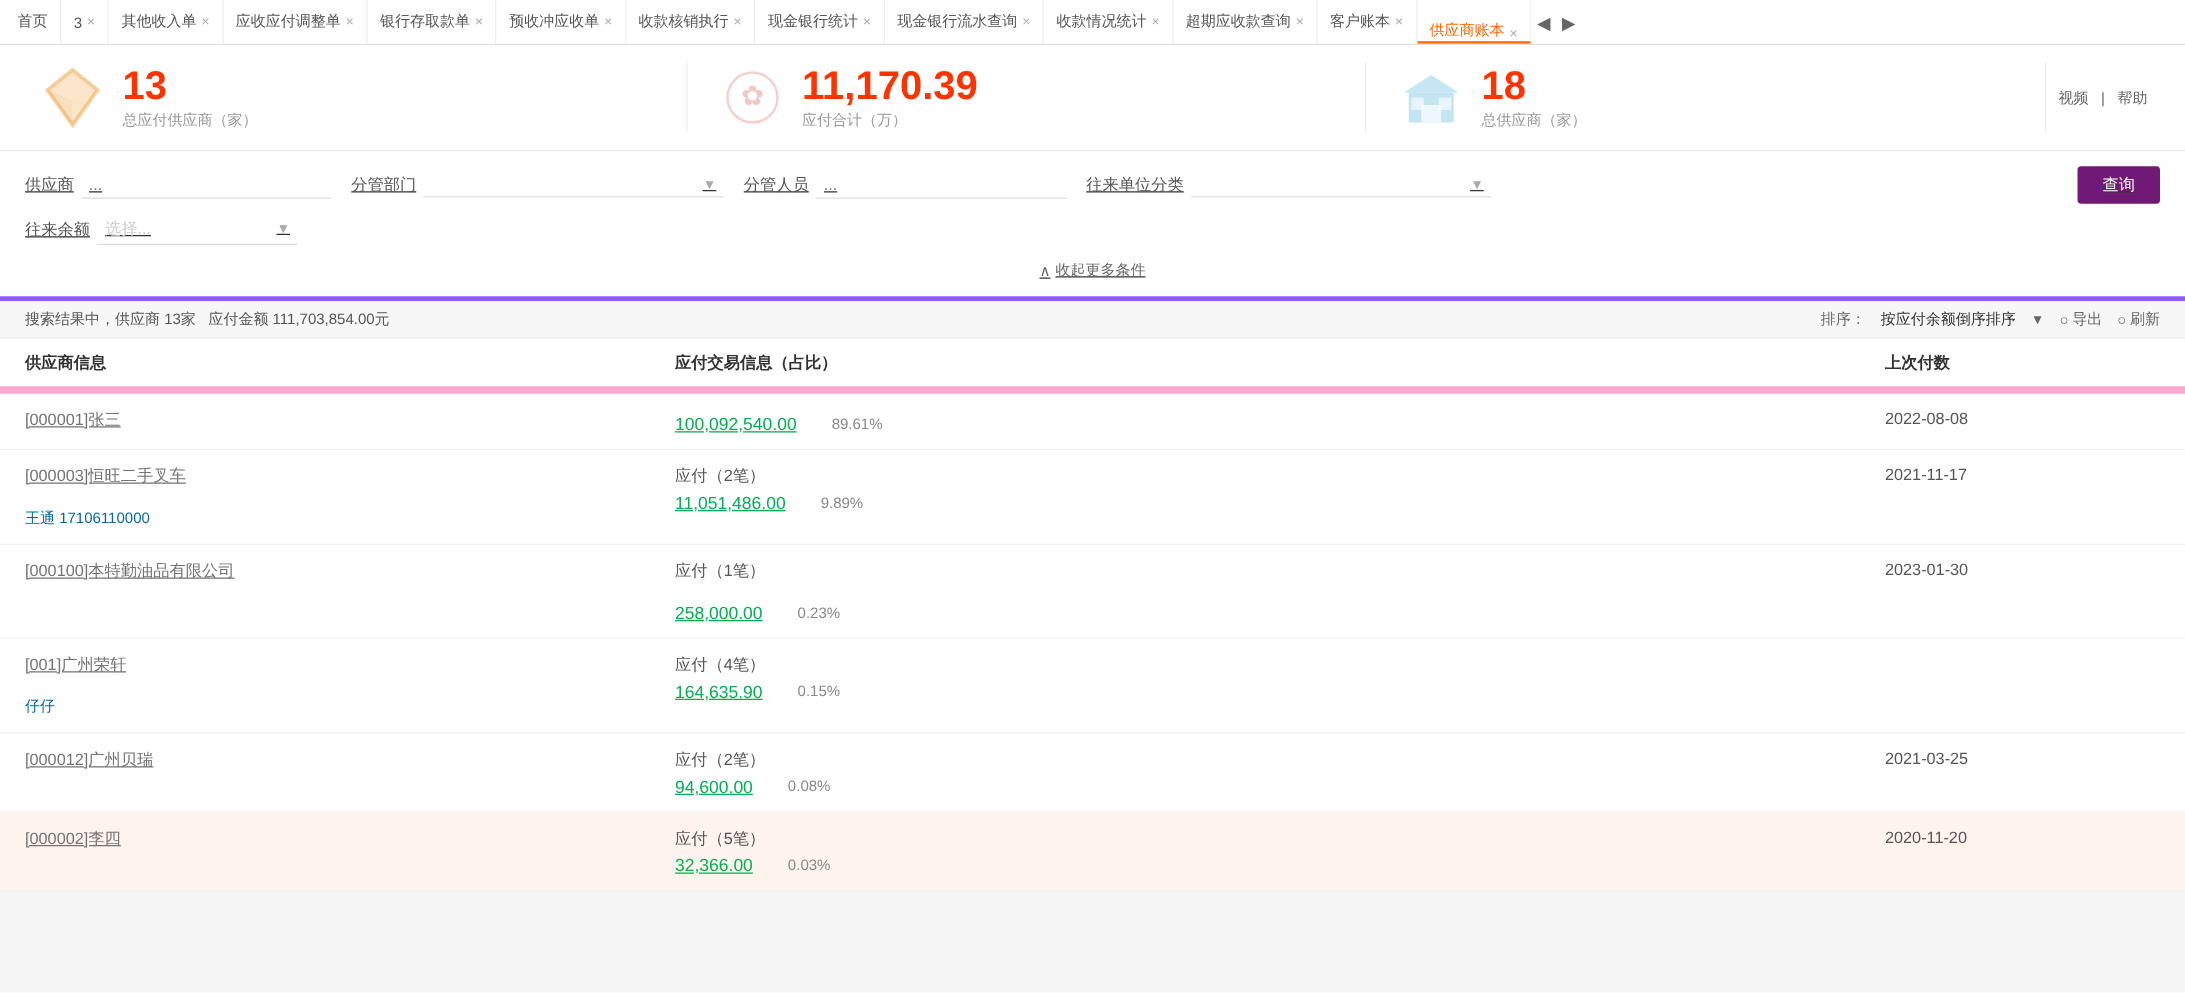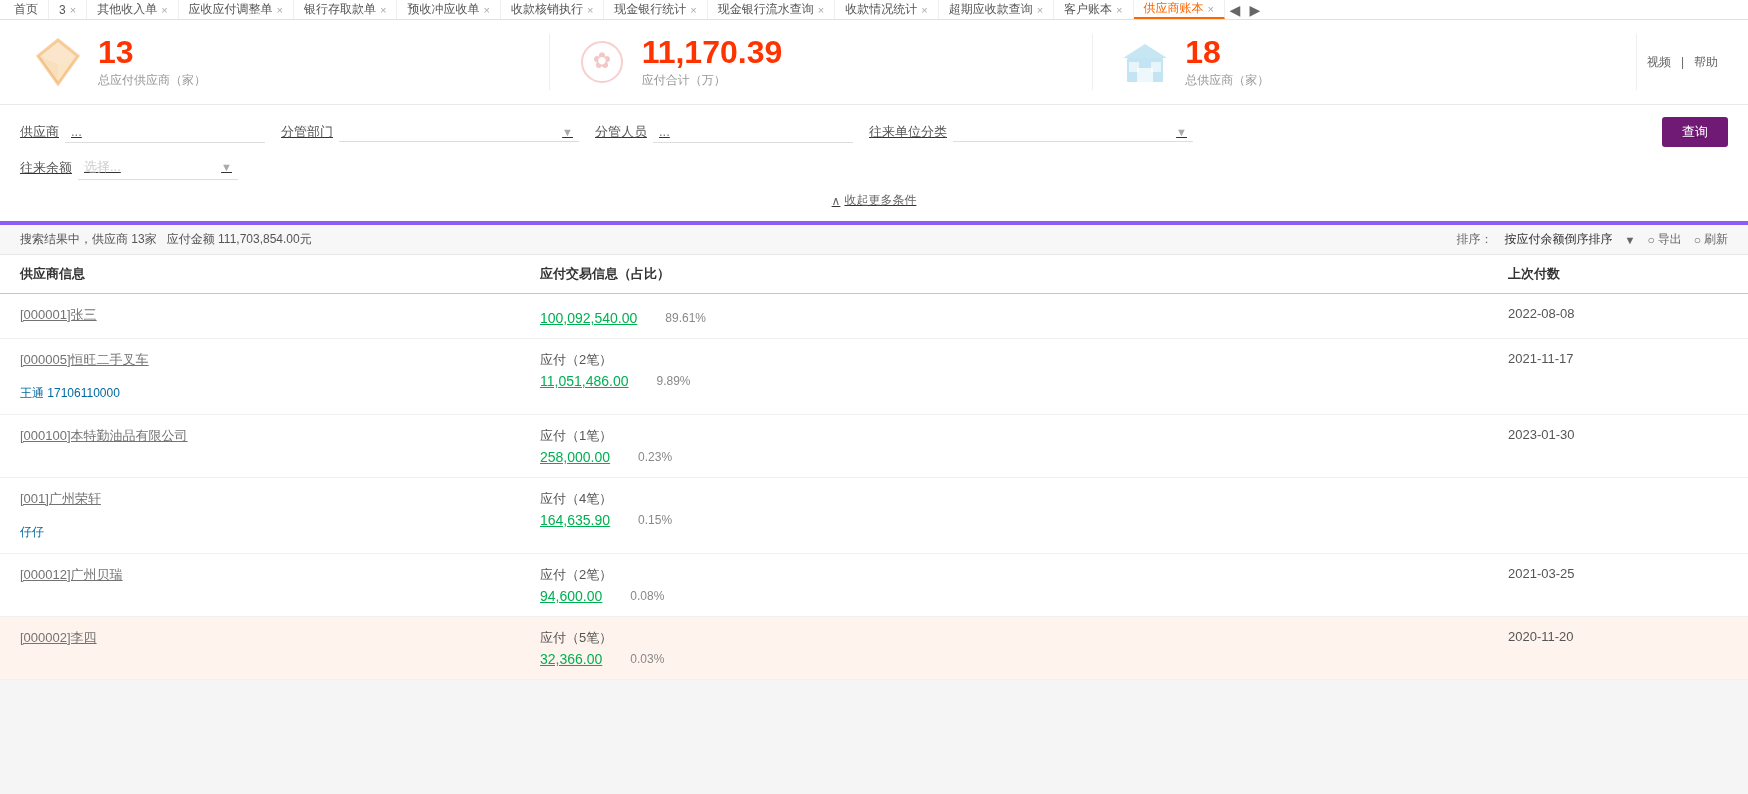--- a/index.html
+++ b/index.html
@@ -4,36 +4,36 @@
   <style>
     * { box-sizing: border-box; margin: 0; padding: 0; }
     body { font-family: 'Microsoft YaHei', Arial, sans-serif; font-size: 13px; background: #f5f5f5; color: #333; }
 
     
     .top-nav {
       display: flex;
       align-items: center;
       background: #fff;
       border-bottom: 1px solid #e0e0e0;
-      height: 20px;
+      height: 36px;
       padding: 0 4px;
       overflow: hidden;
     }
     .nav-tab {
       display: flex;
       align-items: center;
       padding: 0 10px;
       height: 100%;
       white-space: nowrap;
       cursor: pointer;
       font-size: 12px;
       color: #555;
       border-right: 1px solid #eee;
     }
-    .nav-tab.active { color: #ff6600; border-bottom: 2px solid #ff6600; }
+    .nav-tab.active { color: #ff6600; border-bottom: 2px solid #ff6600; align-items: flex-end; }
     .nav-tab .close-btn {
       margin-left: 4px;
       color: #aaa;
       font-size: 11px;
       cursor: pointer;
     }
     .nav-arrow {
       display: flex;
       align-items: center;
       justify-content: center;
@@ -182,21 +182,21 @@
 
     
     .table-container {
       background: #fff;
       margin: 0;
     }
     .table-header {
       display: grid;
       grid-template-columns: 520px 1fr 220px;
       padding: 10px 20px;
-      border-bottom: 1px solid #f9a8d4;
+      border-bottom: 6px solid #f9a8d4;
       font-weight: bold;
       color: #333;
       font-size: 13px;
       background: #fff;
     }
     .table-row {
       display: grid;
       grid-template-columns: 520px 1fr 220px;
       padding: 12px 20px;
       border-bottom: 1px solid #f0f0f0;
@@ -421,40 +421,40 @@
       <div style="display:flex; align-items:center; gap:12px; margin-top:4px;text-align:center;">
         <span class="transaction-amount">100,092,540.00</span>
         <span class="transaction-percent">89.61%</span>
       </div>
     </div>
     <div class="last-pay-date">2022-08-08</div>
   </div>
 
   <div class="table-row">
     <div>
-      <div class="supplier-link">[000005]恒旺二手叉车</div>
+      <div class="supplier-link">[000003]恒旺二手叉车</div>
       <div class="supplier-sub">王通  17106110000</div>
     </div>
     <div>
       <div class="transaction-label">应付（2笔）</div>
       <div style="display:flex; align-items:center; gap:12px; margin-top:4px;">
         <span class="transaction-amount">11,051,486.00</span>
         <span class="transaction-percent">9.89%</span>
       </div>
     </div>
     <div class="last-pay-date">2021-11-17</div>
   </div>
 
   <div class="table-row">
     <div>
       <div class="supplier-link">[000100]本特勤油品有限公司</div>
     </div>
     <div>
       <div class="transaction-label">应付（1笔）</div>
-      <div style="display:flex; align-items:center; gap:12px; margin-top:4px;">
+      <div style="display:flex; align-items:center; gap:12px; margin-top:16px;">
         <span class="transaction-amount">258,000.00</span>
         <span class="transaction-percent">0.23%</span>
       </div>
     </div>
     <div class="last-pay-date">2023-01-30</div>
   </div>
 
   <div class="table-row">
     <div>
       <div class="supplier-link">[001]广州荣轩</div>

